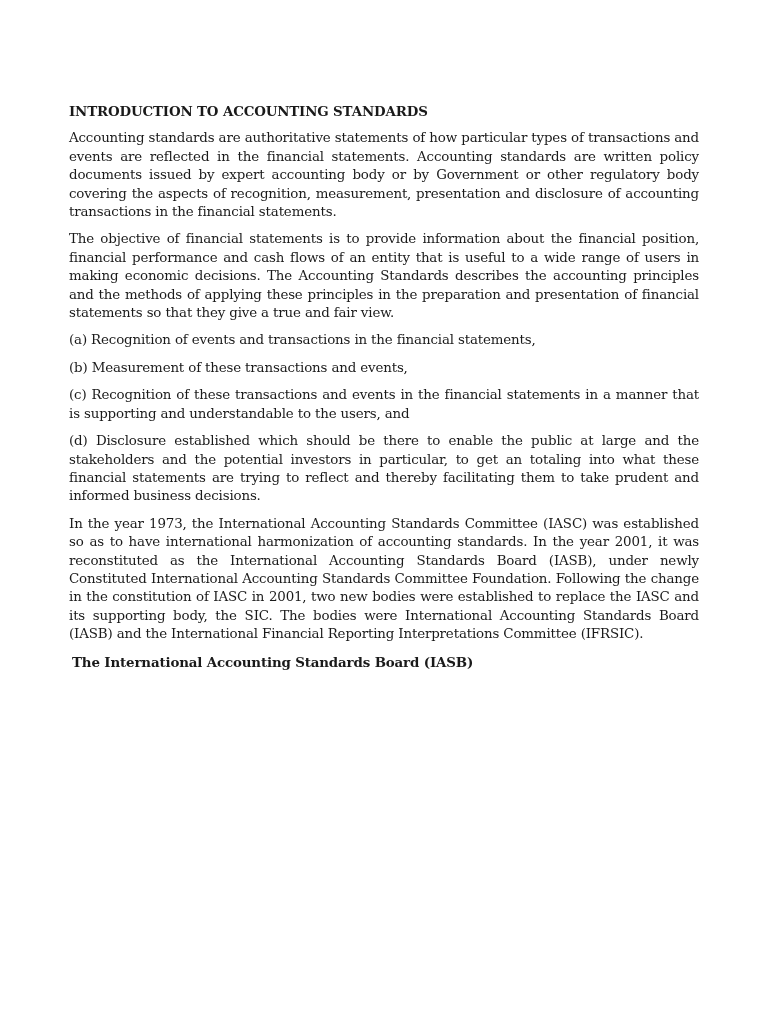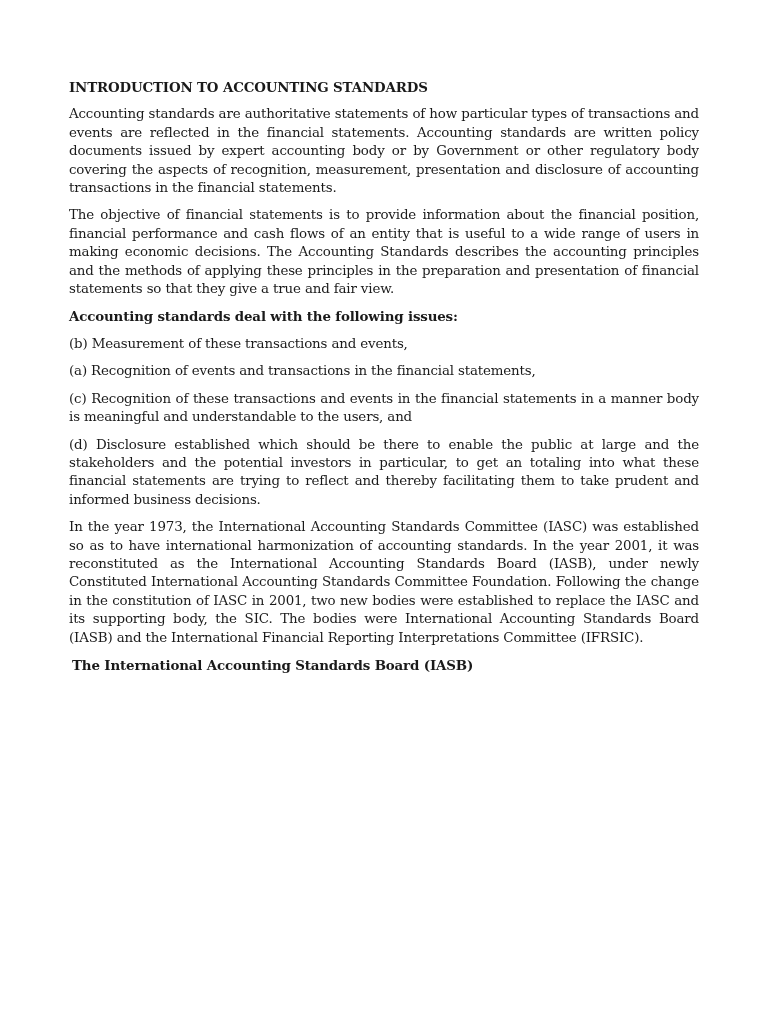--- a/index.html
+++ b/index.html
@@ -1,42 +1,41 @@
 <!DOCTYPE html>
 <html><head>
 <meta charset="utf-8">
 <style>
   html, body { margin: 0; padding: 0; background: #ffffff; }
   body { width: 768px; height: 1024px; overflow: hidden; position: relative; }
   .page {
-    position: absolute; left: 69px; top: 78px; width: 630px;
+    position: absolute; left: 69px; top: 102px; width: 630px;
     font-family: "DejaVu Serif", "Liberation Serif", serif;
     font-size: 13.4px; line-height: 18.4px; color: #1a1a1a;
     letter-spacing: -0.15px;
   }
   p { margin: 0 0 9px 0; text-align: justify; }
   .h { font-weight: bold; margin-bottom: 9px; }
   b { font-weight: normal; }
   .indent { padding-left: 3px; }
 </style>
 </head>
 <body>
 
 <div class="page">
   <p class="h">INTRODUCTION TO ACCOUNTING STANDARDS</p>
 
   <p><b>Accounting standards</b><span> are authoritative statements of how particular types of transactions and events are reflected in the financial statements. Accounting standards are written policy documents issued by expert accounting body or by Government or other regulatory body covering the aspects of recognition, measurement, presentation and disclosure of accounting transactions in the financial statements.</span></p>
 
   <p>The objective of financial statements is to provide information about the financial position, financial performance and cash flows of an entity that is useful to a wide range of users in making economic decisions. The Accounting Standards describes the accounting principles and the methods of applying these principles in the preparation and presentation of financial statements so that they give a true and fair view.</p>
 
-  <p class="h">Accounting standards deal with the following issues:</p>
 
+  <p><span>(a) </span><b>Recognition</b><span> of events and transactions in the financial statements,</span></p>
   <p><span>(b) </span><b>Measurement</b><span> of these transactions and events,</span></p>
-  <p><span>(a) </span><b>Recognition</b><span> of events and transactions in the financial statements,</span></p>
-  <p><span>(c) </span><b>Recognition</b><span> of these transactions and events in the financial statements in a manner body is meaningful and understandable to the users, and</span></p>
+  <p><span>(c) </span><b>Recognition</b><span> of these transactions and events in the financial statements in a manner that is supporting and understandable to the users, and</span></p>
   <p><span>(d) </span><b>Disclosure established</b><span> which should be there to enable the public at large and the stakeholders and the potential investors in particular, to get an totaling into what these financial statements are trying to reflect and thereby facilitating them to take prudent and informed business decisions.</span></p>
 
 
   <p><span>In the year 1973, the </span><b>International Accounting Standards Committee (IASC)</b><span> was established so as to have international harmonization of accounting standards. In the year 2001, it was reconstituted as </span><b>the International Accounting Standards Board (IASB)</b><span>, under newly Constituted International Accounting Standards Committee Foundation. Following the change in the constitution of IASC in 2001, two new bodies were established to replace the IASC and its supporting body, the SIC. The bodies were International Accounting Standards Board (IASB) and the </span><b>International Financial Reporting Interpretations Committee (IFRSIC).</b></p>
 
 
   <p class="h indent">The International Accounting Standards Board (IASB)</p>
 
 </div>
 

